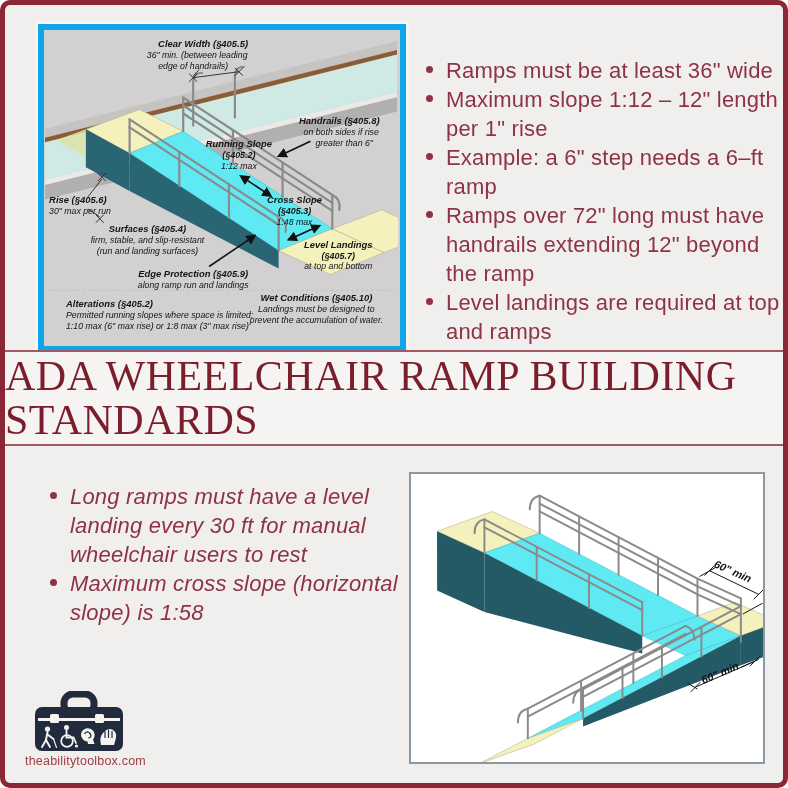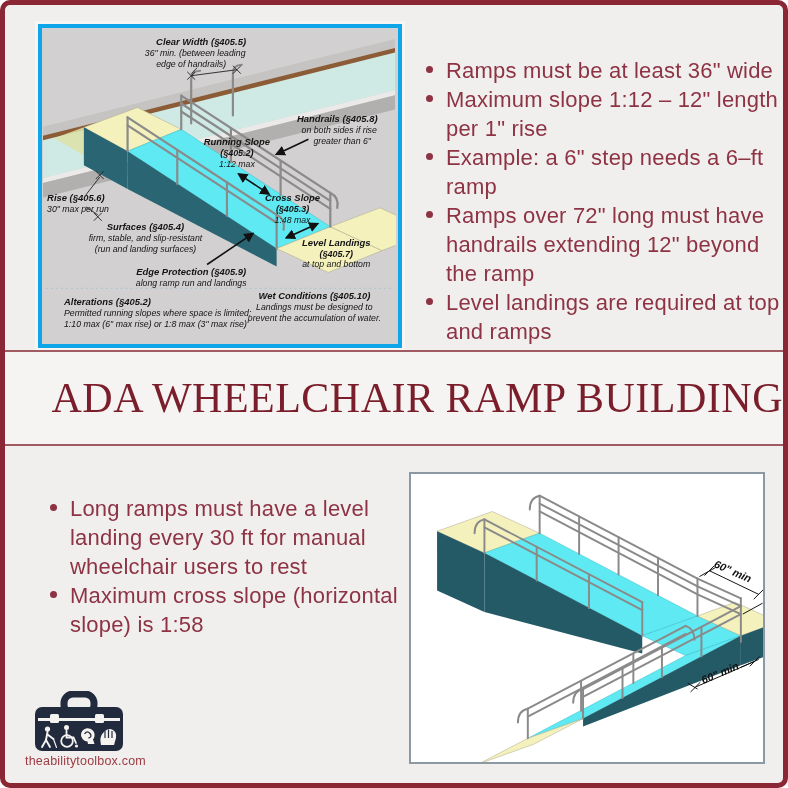--- a/index.html
+++ b/index.html
@@ -1,35 +1,35 @@
 <!DOCTYPE html>
 <html><head>
 <meta charset="utf-8">
 <style>
   html,body{margin:0;padding:0;width:788px;height:788px;overflow:hidden;background:#ffffff;}
   .frame{position:absolute;left:0;top:0;width:788px;height:788px;box-sizing:border-box;
          background:#f1efee;border:5px solid #8b2734;border-radius:10px;}
   
   .panel1{position:absolute;left:33px;top:19px;width:356px;height:316px;
-          background:#d2d0d0;border:4px solid #0ea5e9;box-shadow:0 0 0 3px #f7f5f4;}
+          background:#d2d0d0;border:6px solid #0ea5e9;box-shadow:0 0 0 3px #f7f5f4;}
   .panel2{position:absolute;left:404px;top:467px;width:356px;height:292px;
           background:#ffffff;border:2px solid #8a99a3;box-sizing:border-box;}
   
   .blist{position:absolute;list-style:none;margin:13px;padding:0;
          font-family:"Liberation Sans",sans-serif;color:#8d3343;}
   .blist li{display:flex;align-items:flex-start;}
   .blist .dot{flex:none;width:7px;height:7px;border-radius:50%;background:#8d3343;
               margin:10px 13px 0 2px;}
   .blist .txt{font-size:22px;line-height:1.32;letter-spacing:0.2px;}
   #top-list{left:406px;top:38px;width:358px;}
-  #bottom-list{left:30px;top:476px;width:366px;}
+  #bottom-list{left:30px;top:464px;width:366px;font-style:italic;}
   
   .title-band{position:absolute;left:0;top:345px;width:100%;height:92px;
               background:#f6f4f3;border-top:2px solid #a05a62;border-bottom:2px solid #a05a62;
-              display:flex;flex-direction:column;justify-content:center;align-items:flex-end;}
+              display:flex;flex-direction:column;justify-content:center;align-items:flex-start;}
   .title-line{font-family:"Liberation Serif",serif;font-size:42px;line-height:1.05;
               color:#7b1e2b;letter-spacing:0.5px;text-align:center;font-weight:400;}
   
   .logo{position:absolute;left:30px;top:686px;}
   .site{position:absolute;left:20px;top:749px;font-family:Liberation Sans, sans-serif;
         font-size:12.5px;color:#9e3a42;letter-spacing:0.2px;}
   
   svg{display:block;}
   .dlab{font-family:"Liberation Sans",sans-serif;}
 </style>
@@ -183,20 +183,21 @@
         <span class="txt">Ramps over 72" long must have handrails extending 12" beyond the ramp</span>
       </li>
     <li>
         <span class="dot"></span>
         <span class="txt">Level landings are required at top and ramps</span>
       </li>
   </ul>
 
   <div class="title-band">
     <div class="title-line">ADA WHEELCHAIR RAMP BUILDING</div>
+    <div class="title-line">STANDARDS</div>
   </div>
 
   <ul class="blist" id="bottom-list">
     <li>
         <span class="dot"></span>
         <span class="txt">Long ramps must have a level landing every 30 ft for manual wheelchair users to rest</span>
       </li>
     <li>
         <span class="dot"></span>
         <span class="txt">Maximum cross slope (horizontal slope) is 1:58</span>

